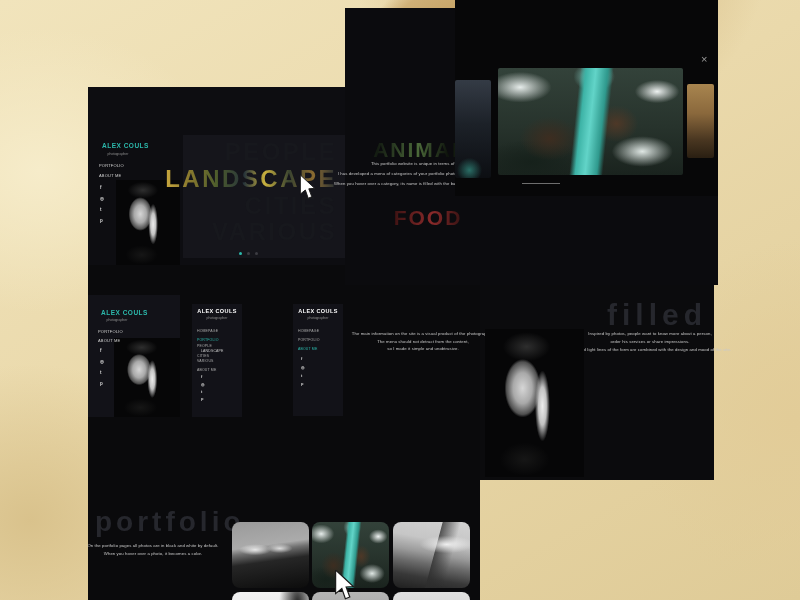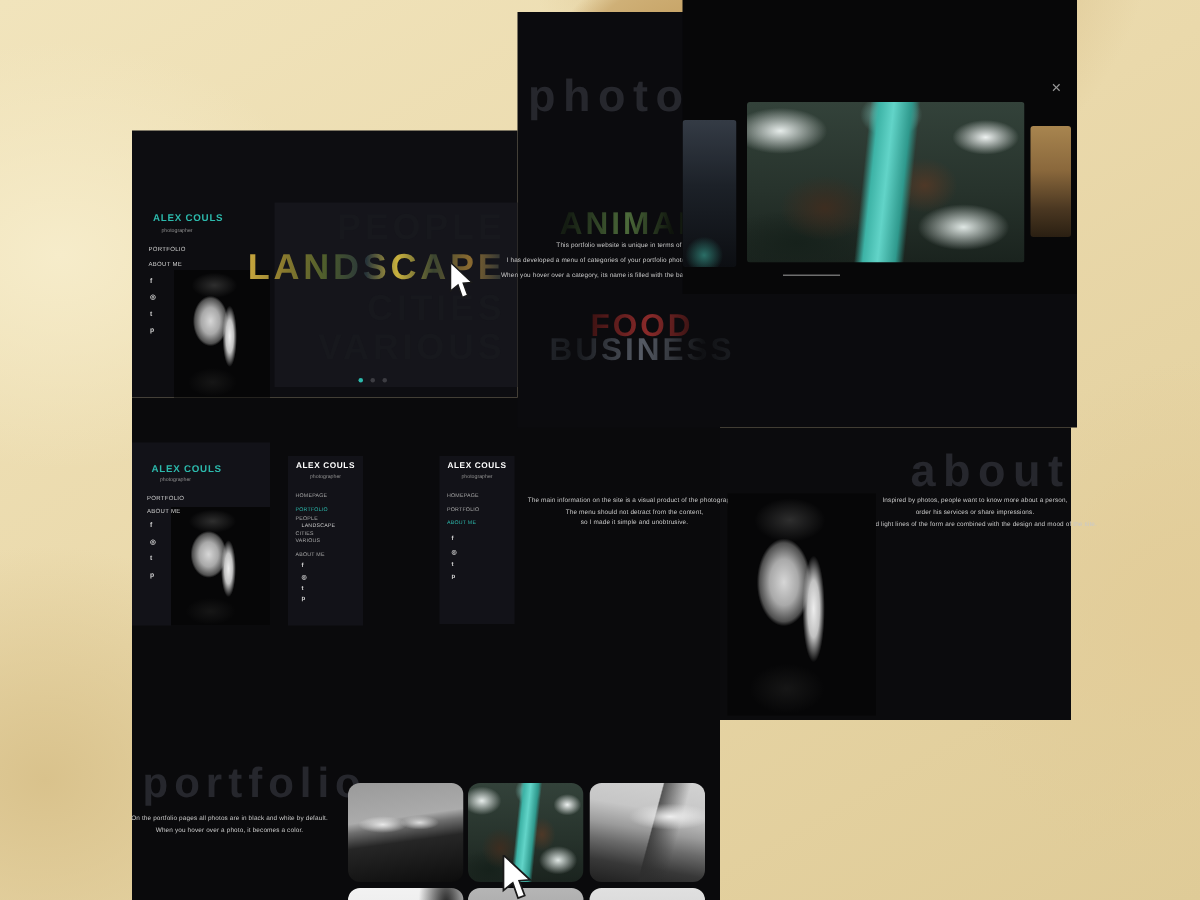--- a/index.html
+++ b/index.html
@@ -118,24 +118,22 @@
   <div class="hw" style="top:220px;z-index:6;">VARIOUS</div>
 
   <span class="dot on" style="left:239px;top:252px;"></span>
   <span class="dot" style="left:247px;top:252px;"></span>
   <span class="dot" style="left:255px;top:252px;"></span>
 
   <svg class="cursor" style="left:299px;top:175px;width:17px;height:25px;" viewBox="0 0 14 21">
     <path d="M1 0 L1 16 L5.2 12.6 L7.6 19.5 L10.6 18.3 L8.1 11.6 L13 11.2 Z" fill="#ffffff" stroke="#1a1a1a" stroke-width="0.8"></path>
   </svg>
 
-  <div class="h-big" style="left:352px;top:50px;text-transform:lowercase;z-index:4;">photo</div>
   <div class="cat cat-animals" style="top:139px;z-index:4;">ANIMALS</div>
   <div class="cat cat-food" style="top:207px;z-index:4;">FOOD</div>
-  <div class="cat cat-business" style="top:223px;z-index:4;">BUSINESS</div>
   <div class="cline" style="left:177px;top:161px;z-index:5;">This portfolio website is unique in terms of UX.</div>
   <div class="cline" style="left:177px;top:171px;z-index:5;">I has developed a menu of categories of your portfolio photos on the homepage.</div>
   <div class="cline" style="left:177px;top:181px;z-index:5;">When you hover over a category, its name is filled with the background of the photo.</div>
 
   <div class="abs" style="left:701px;top:54px;font-size:11px;color:#9a9a9a;z-index:7;">×</div>
   <div class="abs thumb-dark" style="left:455px;top:80px;width:36px;height:98px;z-index:7;border-radius:2px;"></div>
   <div class="abs river" style="left:498px;top:68px;width:185px;height:107px;z-index:7;border-radius:2px;"></div>
   <div class="abs thumb-brown" style="left:687px;top:84px;width:27px;height:74px;z-index:7;border-radius:2px;"></div>
   <div class="abs" style="left:522px;top:183px;width:38px;height:1px;background:#6e6e6e;z-index:7;"></div>
 
@@ -173,21 +171,21 @@
   <div class="stext2 accent" style="left:298px;top:347px;z-index:5;">ABOUT ME</div>
   <span class="icon ic-fb" style="left:301px;top:357px;z-index:5;font-size:8px;"></span>
   <span class="icon ic-ig" style="left:301px;top:366px;z-index:5;font-size:8px;"></span>
   <span class="icon ic-tw" style="left:301px;top:374px;z-index:5;font-size:8px;"></span>
   <span class="icon ic-pin" style="left:301px;top:382px;z-index:5;font-size:8px;"></span>
 
   <div class="cline" style="left:183px;top:331px;z-index:3;">The main information on the site is a visual product of the photographer.</div>
   <div class="cline" style="left:183px;top:339px;z-index:3;">The menu should not detract from the content,</div>
   <div class="cline" style="left:183px;top:346px;z-index:3;">so I made it simple and unobtrusive.</div>
 
-  <div class="h-big" style="left:607px;top:300px;z-index:3;">about</div>
+  <div class="h-big" style="left:607px;top:300px;z-index:3;">filled</div>
   <div class="cline" style="left:410px;top:331px;z-index:3;">Inspired by photos, people want to know more about a person,</div>
   <div class="cline" style="left:410px;top:339px;z-index:3;">order his services or share impressions.</div>
   <div class="cline" style="left:410px;top:347px;z-index:3;">Thin and light lines of the form are combined with the design and mood of the site.</div>
   <div class="abs portrait" style="left:485px;top:329px;width:99px;height:148px;z-index:3;"></div>
 
   <div class="h-big" style="left:95px;top:508px;font-size:28px;letter-spacing:4px;z-index:3;">portfolio</div>
   <div class="cline" style="left:-87px;top:543px;z-index:3;">On the portfolio pages all photos are in black and white by default.</div>
   <div class="cline" style="left:-87px;top:551px;z-index:3;">When you hover over a photo, it becomes a color.</div>
 
   <div class="cell mtn1" style="left:232px;top:522px;"></div>

